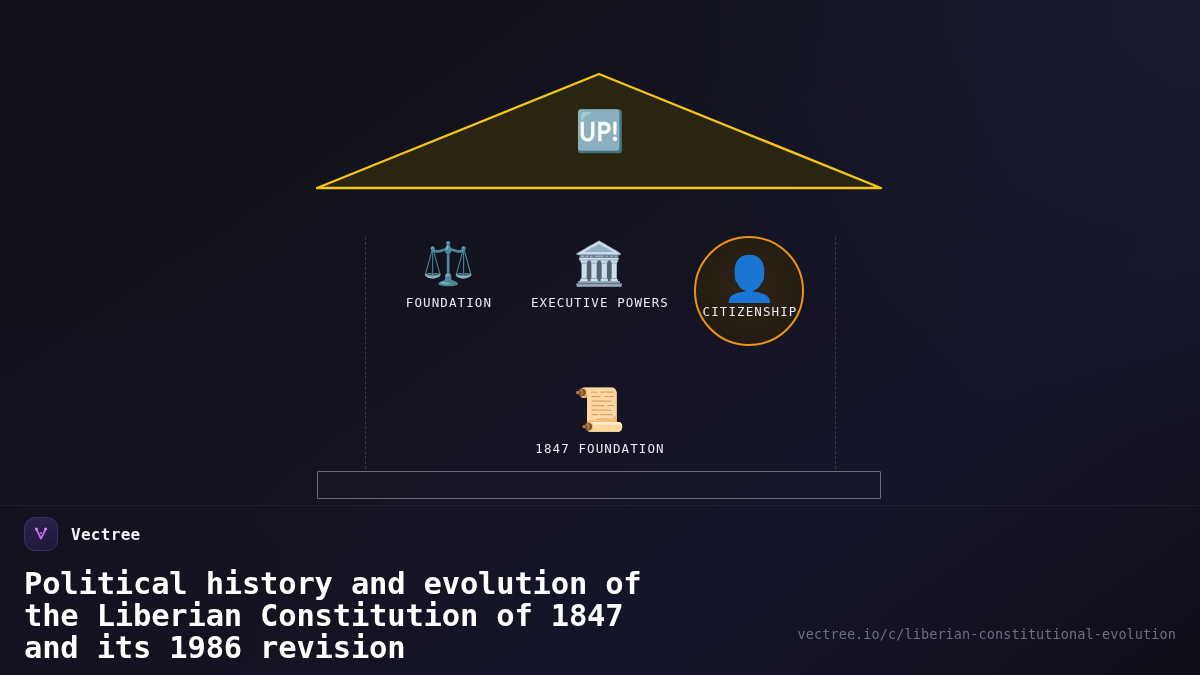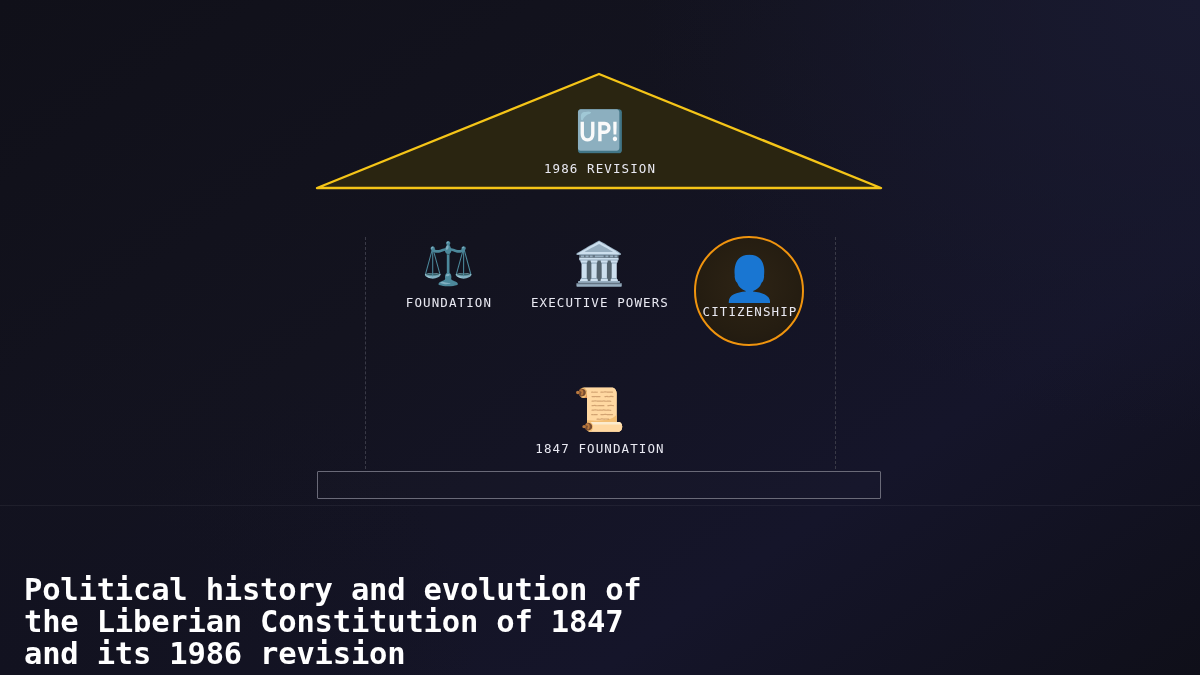--- a/index.html
+++ b/index.html
@@ -166,21 +166,21 @@
     font-family: "DejaVu Sans Mono", "Liberation Mono", monospace;
     font-weight: bold;
     font-size: 16px;
     color: #f2f2f7;
     letter-spacing: 0.3px;
   }
 
   #headline {
     position: absolute;
     left: 24px;
-    top: 48px;
+    top: 42px;
     width: 780px;
     font-family: "DejaVu Sans Mono", "Liberation Mono", monospace;
     font-weight: bold;
     font-size: 30.5px;
     line-height: 32px;
     letter-spacing: -0.2px;
     color: #ffffff;
     white-space: pre-line;
   }
 
@@ -200,21 +200,20 @@
 <div id="stage">
 
   <div id="diagram">
 
     <svg class="pediment-svg" viewBox="0 0 600 145">
       <polygon points="299,14 581,128 17,128" fill="#2a2511" stroke="#f5c518" stroke-width="2.4" stroke-linejoin="round"></polygon>
     </svg>
 
     <div class="pediment-label-wrap">
       <span class="pediment-emoji">🆙</span>
-      <div class="node-caption">1986 REVISION</div>
     </div>
 
     <div class="column-line left"></div>
     <div class="column-line right"></div>
 
     <div class="node" id="node-legislature">
       <span class="glyph">⚖️</span>
       <div class="node-caption">FOUNDATION</div>
     </div>
 
@@ -234,20 +233,32 @@
       <div class="node-caption">1847 FOUNDATION</div>
     </div>
 
     <div class="plinth"></div>
   </div>
 
   <div id="footer-divider"></div>
 
   <div id="footer">
 
+    <div id="brand">
+      <span class="logo-badge">
+        <svg width="20" height="20" viewBox="0 0 20 20">
+          <path d="M5.4 5.2 L10 14.6 L14.6 5.2" fill="none" stroke="#c06cf0" stroke-width="1.9" stroke-linecap="round" stroke-linejoin="round"></path>
+          <circle cx="5.4" cy="5.0" r="1.5" fill="#e07ef5"></circle>
+          <circle cx="14.6" cy="5.0" r="1.5" fill="#e07ef5"></circle>
+          <circle cx="10" cy="9.1" r="1.15" fill="#b45ce8"></circle>
+        </svg>
+      </span>
+      <span class="brand-name">Vectree</span>
+    </div>
 
     <h1 id="headline">Political history and evolution of
 the Liberian Constitution of 1847
 and its 1986 revision</h1>
 
+    <div id="permalink">vectree.io/c/liberian-constitutional-evolution</div>
   </div>
 
 </div>
 
 </body></html>

